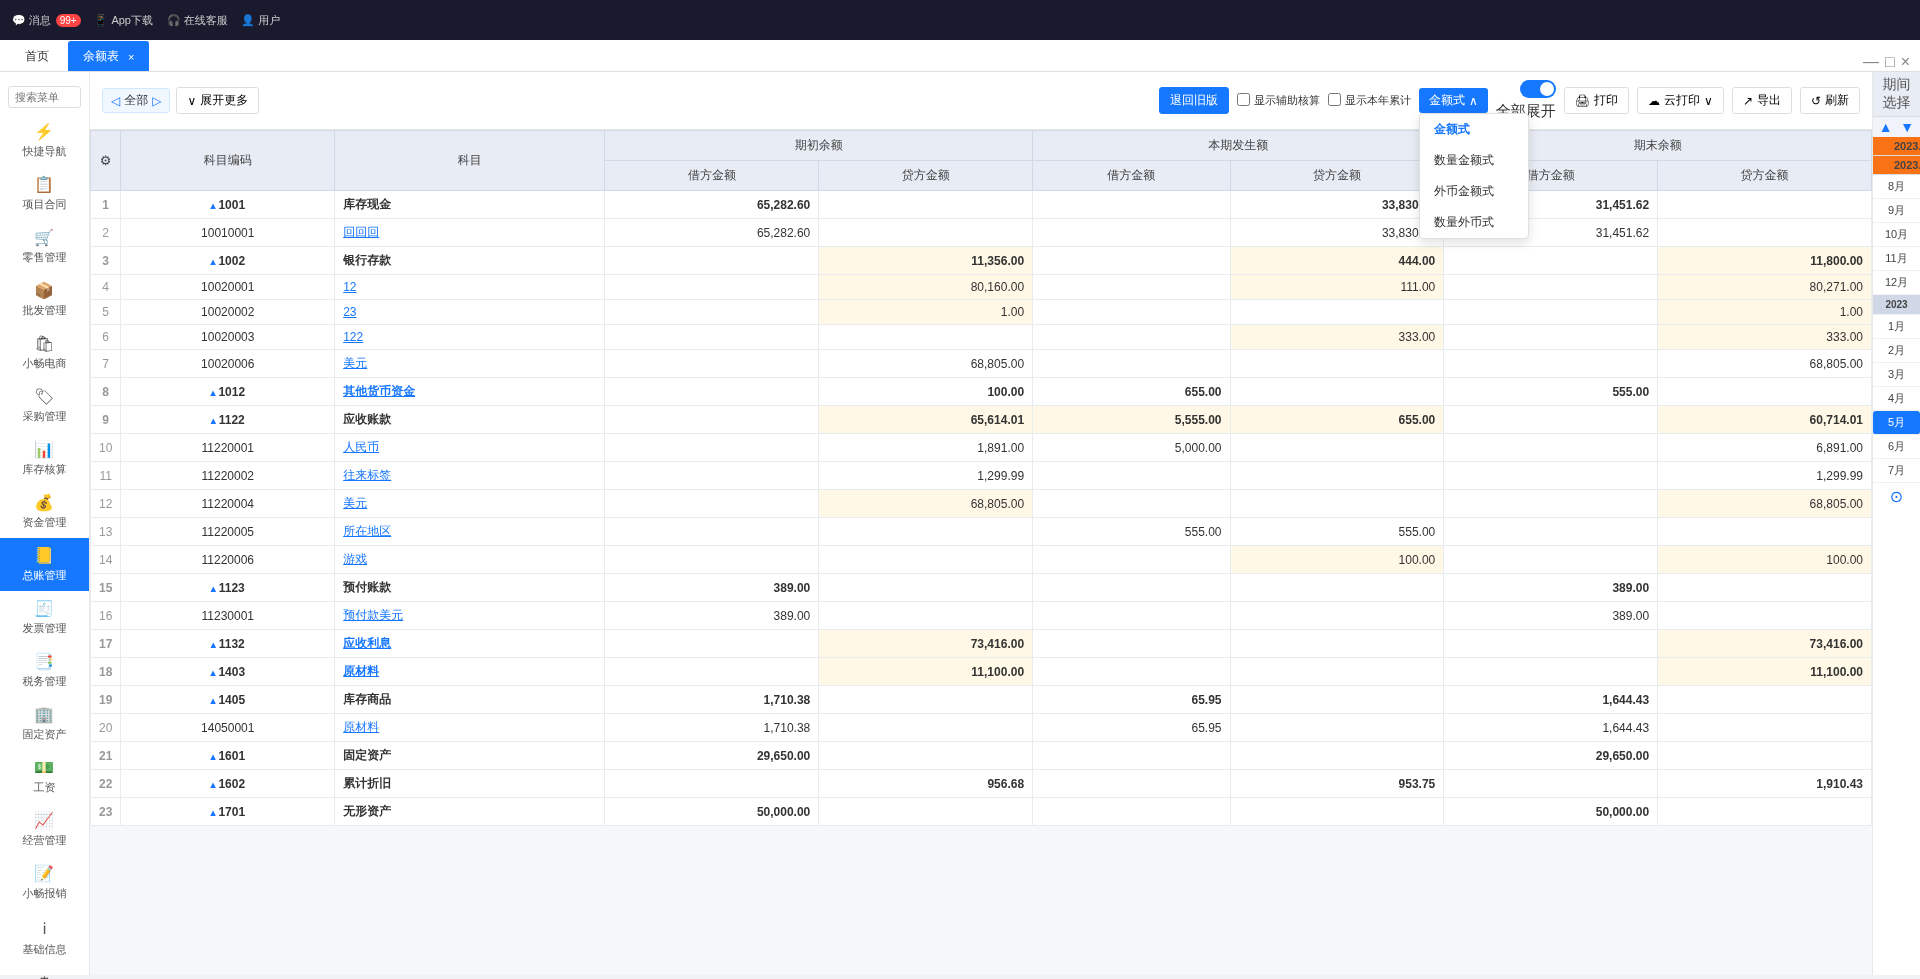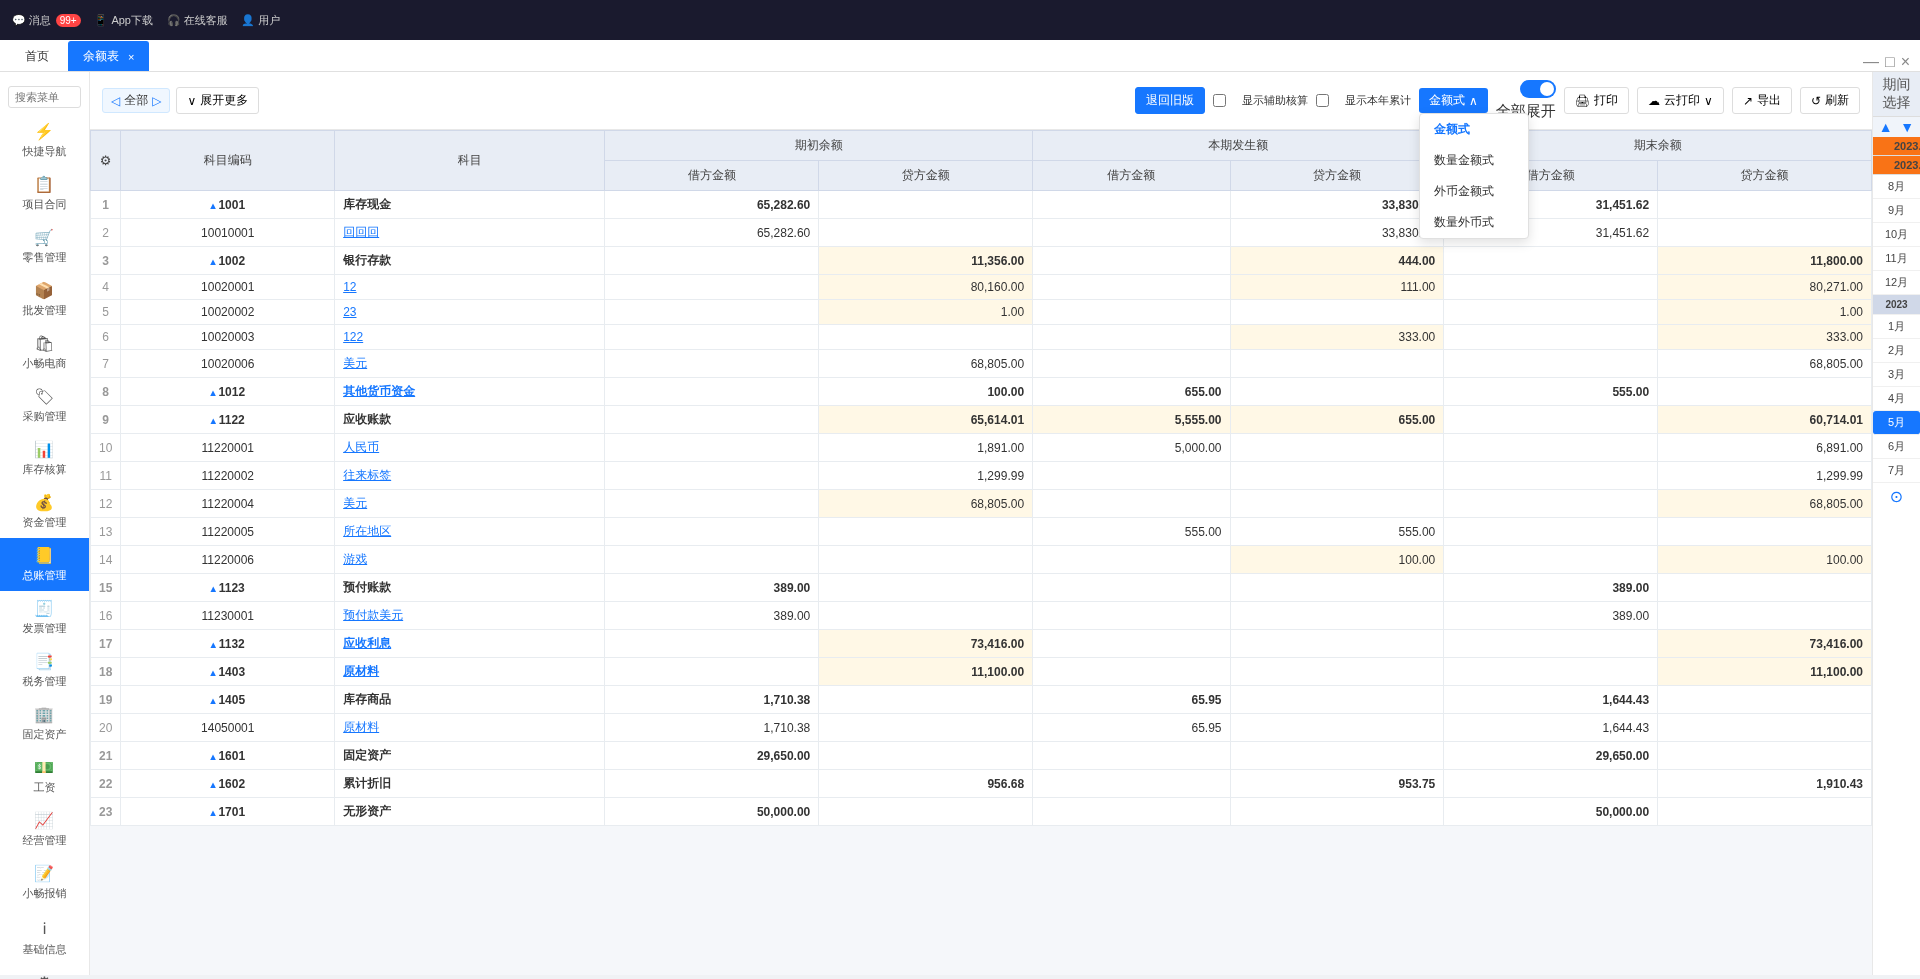--- a/index.html
+++ b/index.html
@@ -92,21 +92,21 @@
       gap: 8px;
       border-bottom: 1px solid #e8e8e8;
       flex-wrap: wrap;
     }
     .toolbar-left { display: flex; align-items: center; gap: 6px; }
     .btn { border: 1px solid #ddd; background: #fff; padding: 4px 10px; border-radius: 3px; cursor: pointer; font-size: 12px; display: flex; align-items: center; gap: 4px; }
     .btn-primary { background: #1677ff; color: #fff; border-color: #1677ff; }
     .breadcrumb-tag { background: #f0f7ff; border: 1px solid #d0e8ff; border-radius: 3px; padding: 3px 8px; font-size: 12px; display: flex; align-items: center; gap: 4px; }
     .toolbar-spacer { flex: 1; }
     .toolbar-right { display: flex; align-items: center; gap: 8px; }
-    .checkbox-label { display: flex; align-items: center; gap: 16px; font-size: 11px; cursor: pointer; }
+    .checkbox-label { display: flex; align-items: flex-start; gap: 4px; font-size: 11px; cursor: pointer; }
     .toggle-switch { display: flex; align-items: flex-end; gap: 4px; font-size: 15px; flex-direction: column; }
     .toggle { width: 36px; height: 18px; background: #1677ff; border-radius: 9px; position: relative; cursor: pointer; }
     .toggle::after { content: ''; width: 14px; height: 14px; background: #fff; border-radius: 50%; position: absolute; right: 2px; top: 2px; }
     .dropdown-btn { background: #1677ff; color: #fff; border: none; padding: 4px 10px; border-radius: 3px; cursor: pointer; font-size: 12px; display: flex; align-items: center; gap: 4px; position: relative; }
 
     
     .dropdown-menu {
       position: absolute;
       background: #fff;
       border: 1px solid #e0e0e0;

